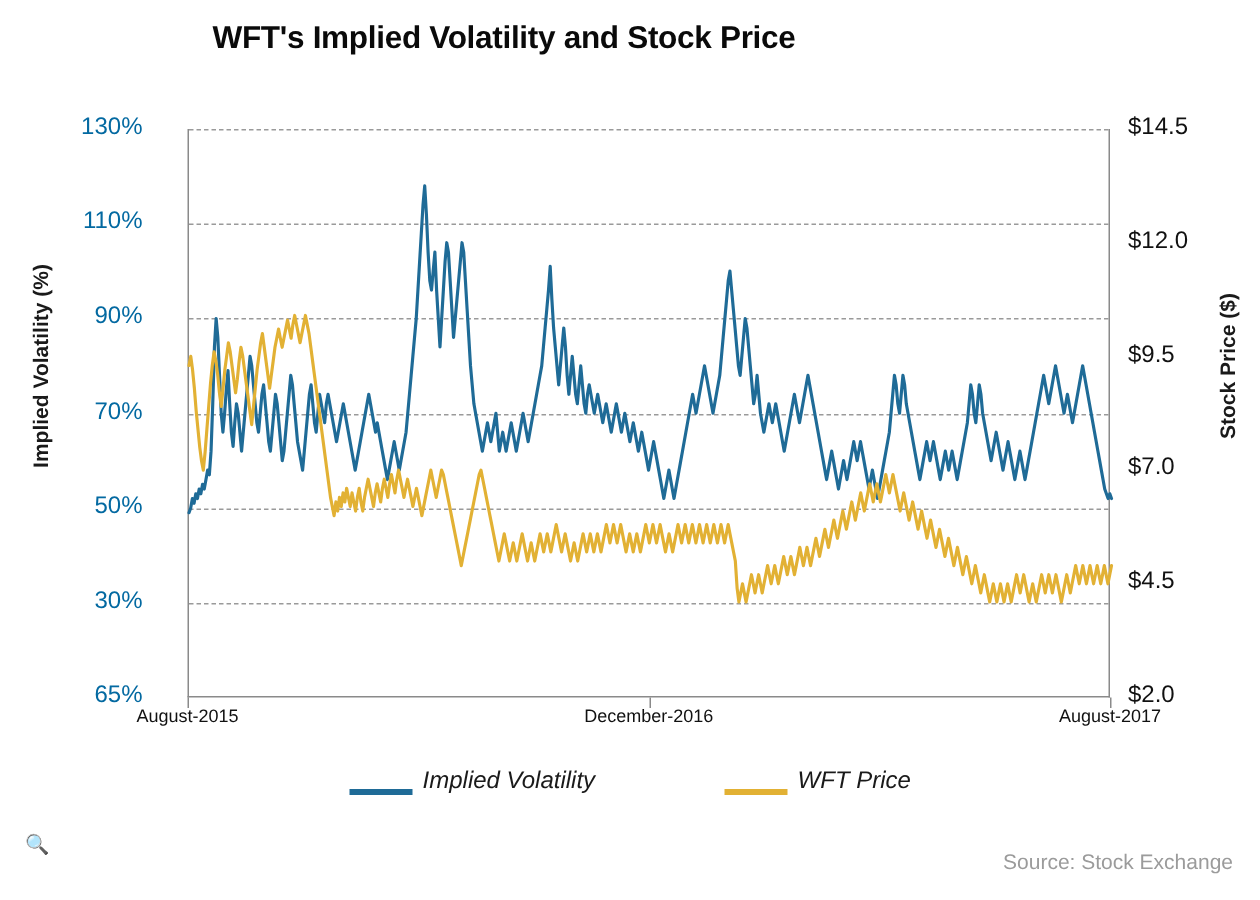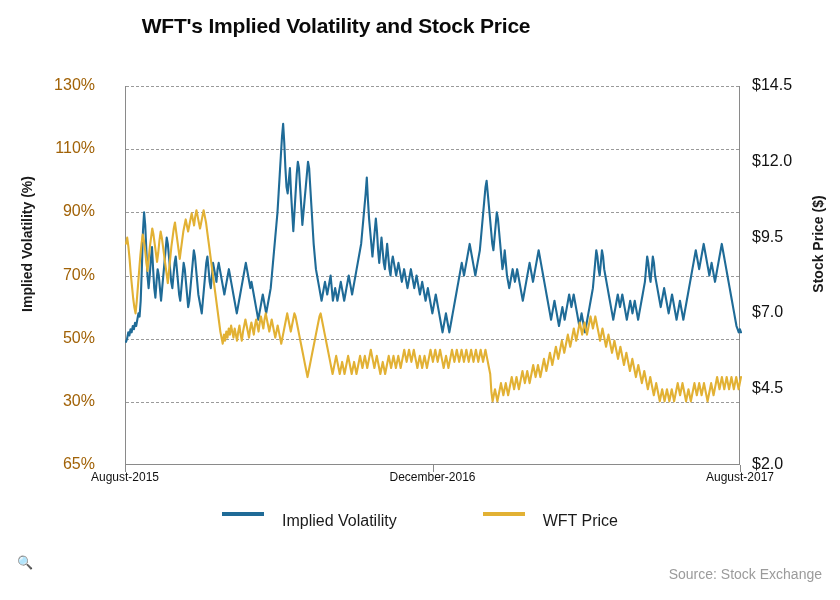--- a/index.html
+++ b/index.html
@@ -35,40 +35,40 @@
     border-right:1.5px solid #8a8a8a;
     border-bottom:1.5px solid #8a8a8a;
     box-sizing:border-box;
   }
   .gridline{
     position:absolute;left:0;width:100%;height:0;
     border-top:1px dashed #9a9a9a;
   }
   .tick-left{
     position:absolute;right:745px;width:90px;text-align:right;
-    font-size:16px;color:#a16207;transform:translateY(-10px);
+    font-size:16px;color:#0369a1;transform:translateY(-10px);
   }
   .tick-right{
     position:absolute;left:752px;width:90px;text-align:left;
     font-size:16px;color:#111;transform:translateY(-10px);
   }
   .xtick-label{
     position:absolute;top:470px;font-size:12px;color:#111;
     transform:translateX(-50%);white-space:nowrap;
   }
   .xtick-mark{
     position:absolute;top:465px;width:0;height:7px;
     border-left:1.5px solid #8a8a8a;
   }
 
   .legend{
     position:absolute;top:512px;left:0;width:840px;
     display:flex;justify-content:center;gap:86px;
   }
-  .legend-item{display:flex;align-items:flex-start;gap:18px;}
+  .legend-item{display:flex;align-items:flex-end;gap:7px;font-style:italic;}
   .legend-swatch{display:block;width:42px;height:4px;border-radius:0;}
   .legend-text{font-size:16px;color:#1a1a1a;white-space:nowrap;}
 
   .footer-logo{
     position:absolute;left:16px;top:558px;
     font-size:22px;font-weight:600;color:#111;
     letter-spacing:-0.6px;display:flex;align-items:flex-start;
   }
   .footer-logo .mag{
     font-size:13px;margin-left:1px;position:relative;top:-3px;

